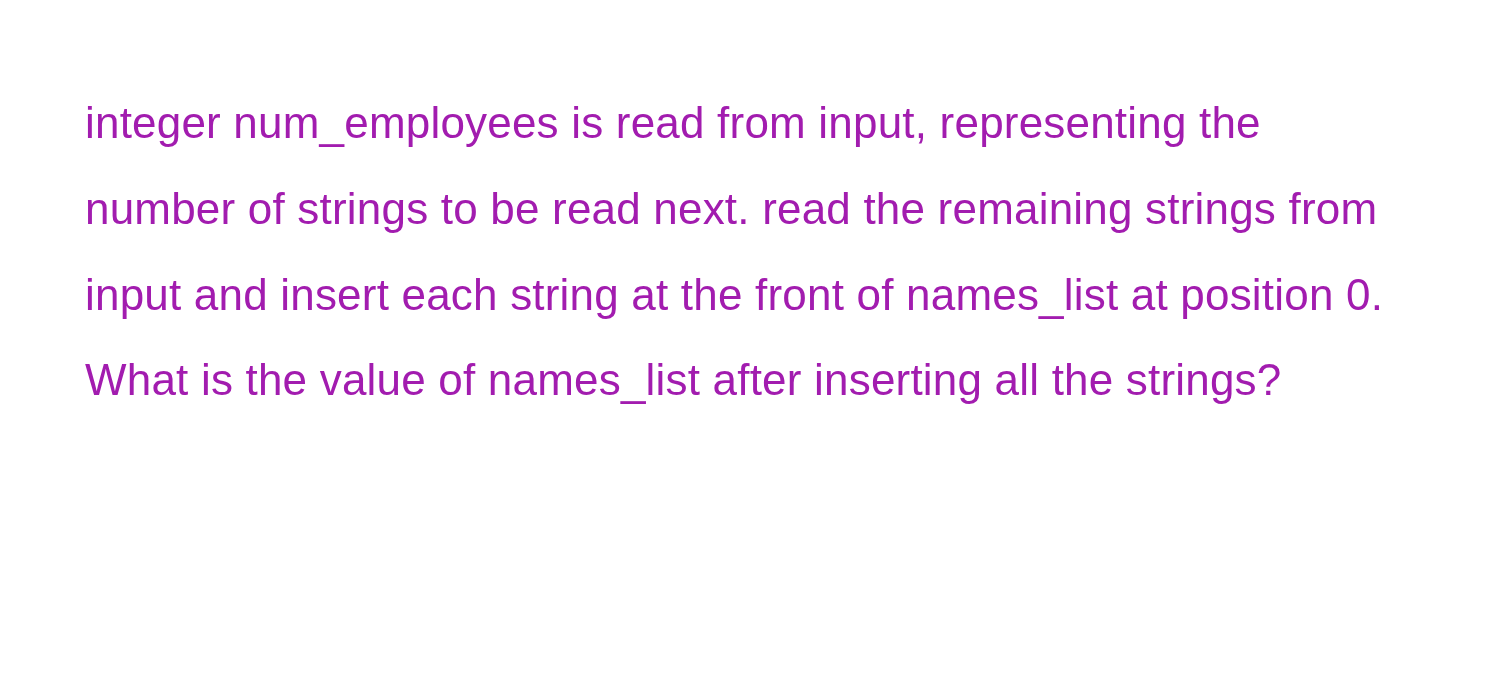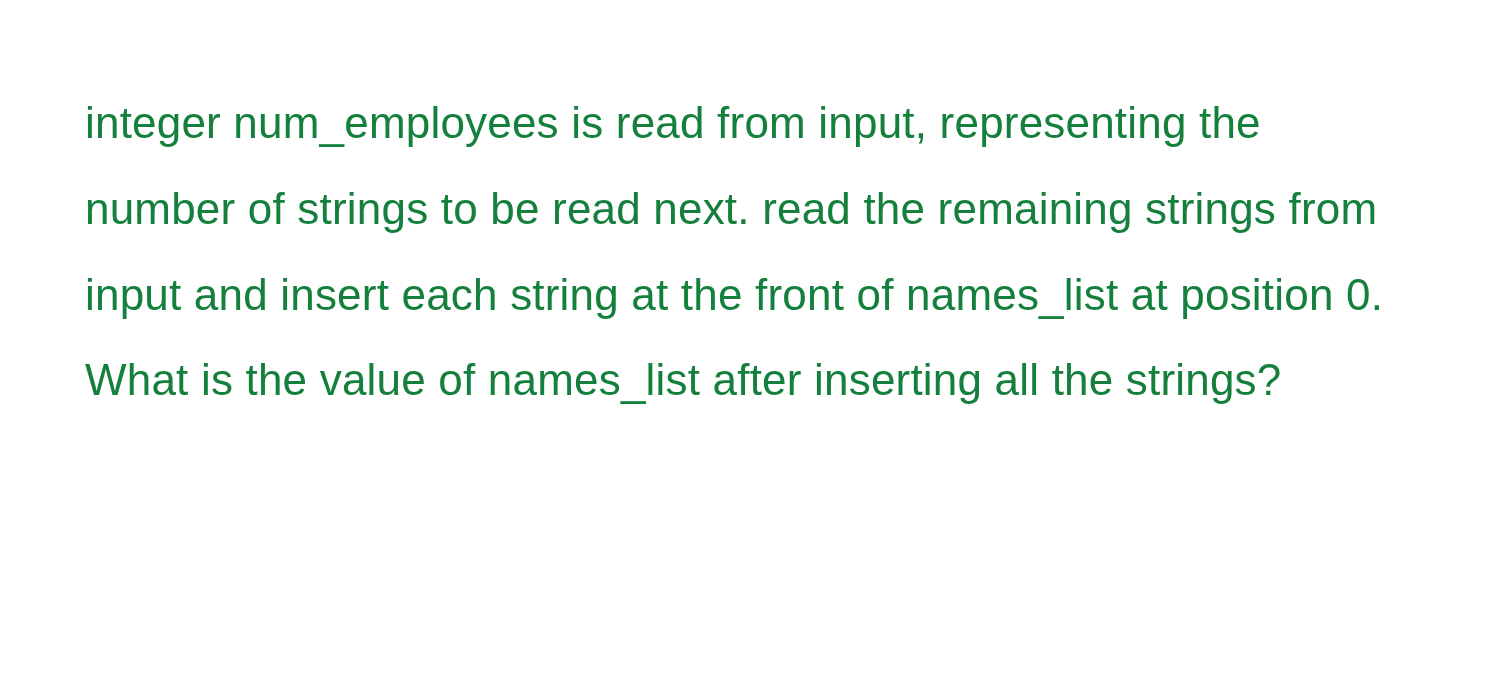--- a/index.html
+++ b/index.html
@@ -12,21 +12,21 @@
       height: 688px;
       background: #ffffff;
       font-family: -apple-system, BlinkMacSystemFont, "Segoe UI", Helvetica, Arial, sans-serif;
       padding: 80px 85px;
       display: flex;
       align-items: flex-start;
     }
     .text-content {
       font-size: 44px;
       line-height: 1.95;
-      color: #15803d;
+      color: #a21caf;
       font-weight: 400;
       letter-spacing: 0.2px;
     }
   </style>
 </head>
 <body>
 
 <div class="text-content">integer num_employees is read from input, representing the number of strings to be read next. read the remaining strings from input and insert each string at the front of names_list at position 0. What is the value of names_list after inserting all the strings?</div>
 
 </body></html>

